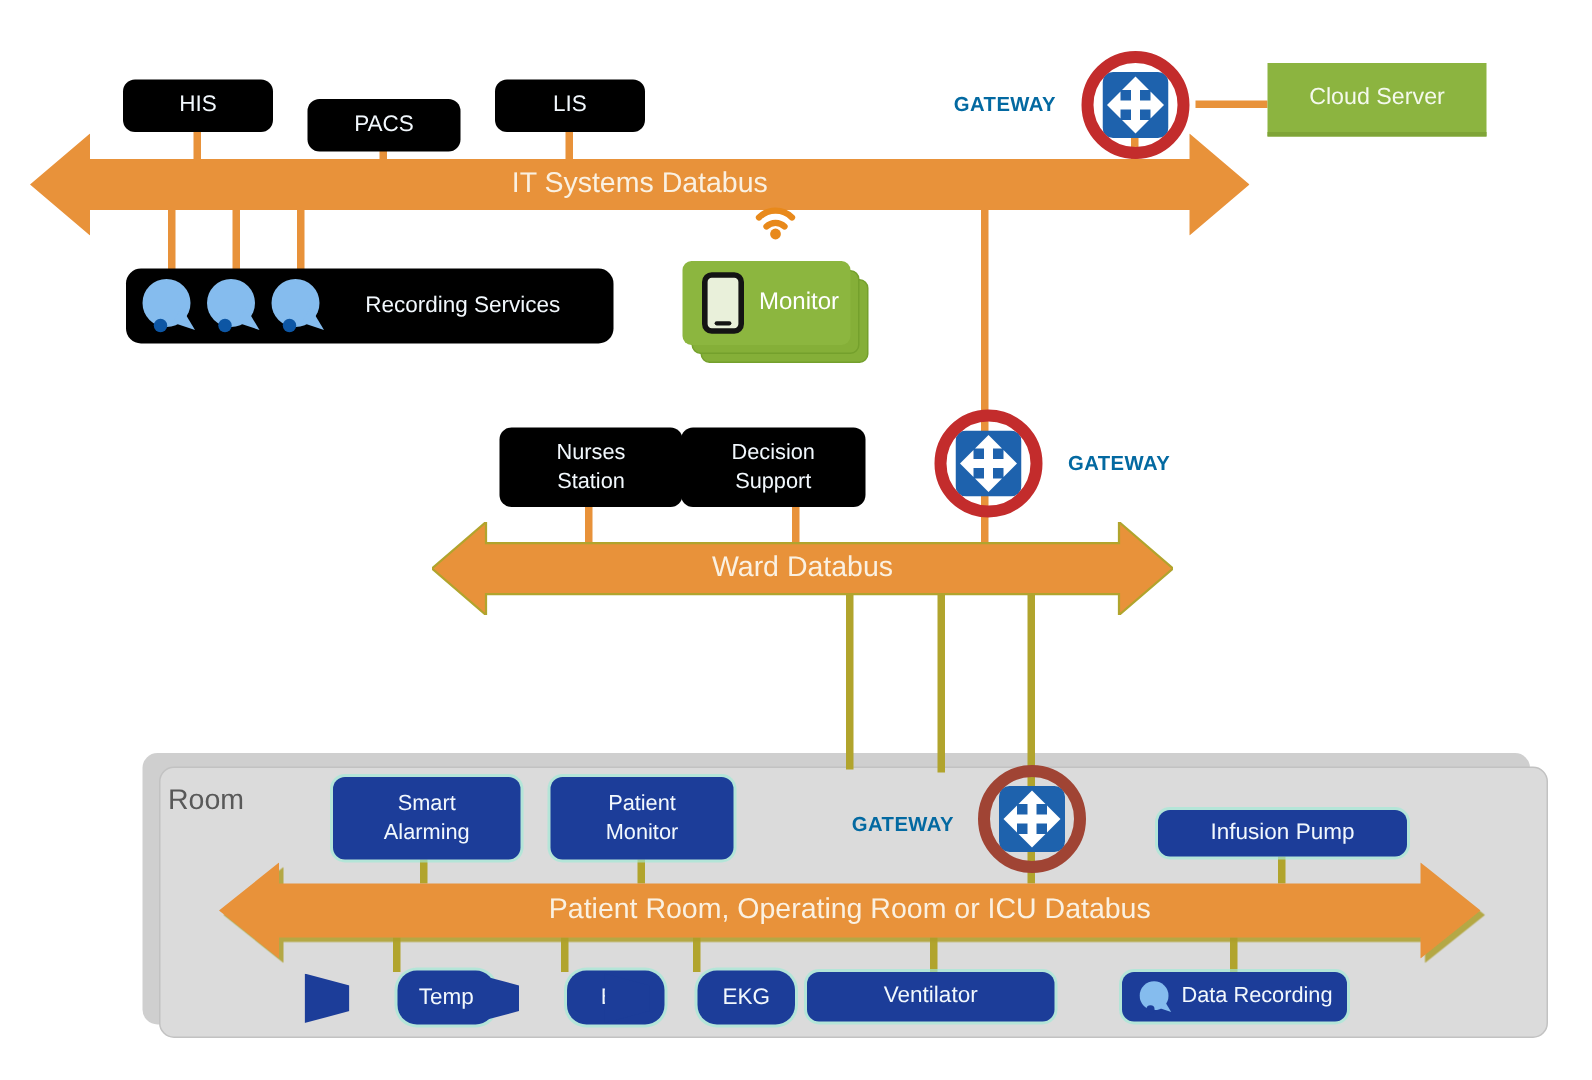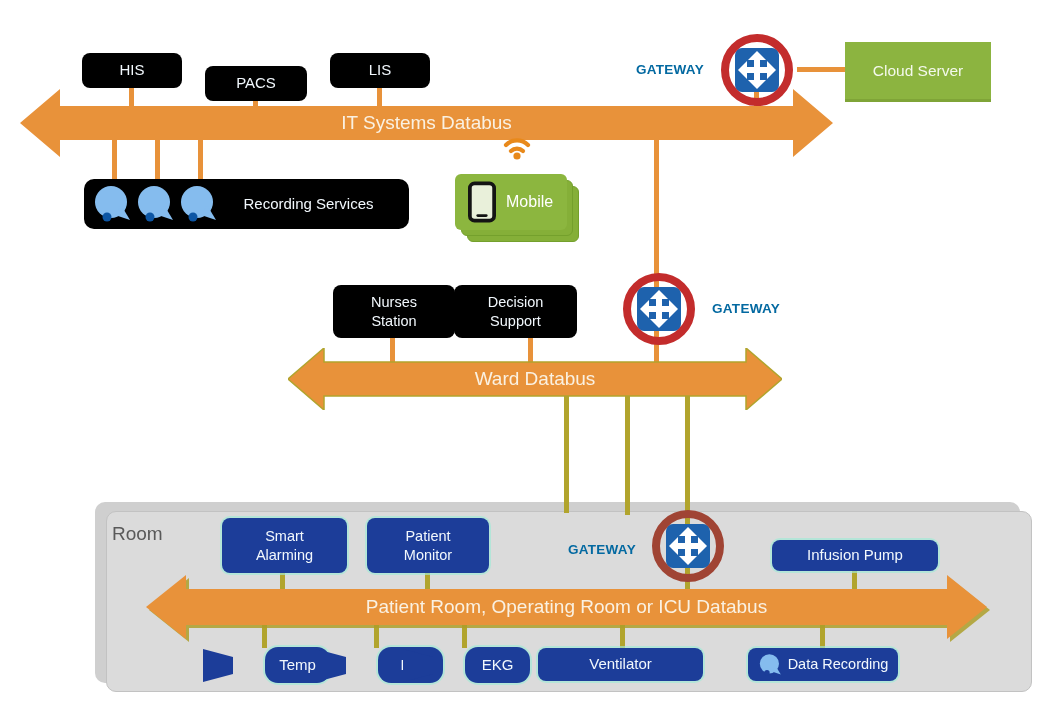--- a/index.html
+++ b/index.html
@@ -106,35 +106,35 @@
       <circle cx="15" cy="33" r="4.5" fill="#0D56A4"></circle>
     </svg>
     <svg width="40" height="40" viewBox="0 0 40 40" style="margin-left:3px;">
       <circle cx="19" cy="18" r="16" fill="#85BCEE"></circle>
       <polygon points="23,31 38,36 29,21" fill="#85BCEE"></polygon>
       <circle cx="15" cy="33" r="4.5" fill="#0D56A4"></circle>
     </svg>
     <span class="rs-label">Recording Services</span>
   </div>
 
-  <div class="cloud" style="left:845px;top:42px;width:146px;height:60px;">Cloud Server</div>
+  <div class="cloud" style="left:845px;top:42px;width:146px;height:49px;">Cloud Server</div>
 
   <svg class="abs" style="left:497px;top:130px;" width="40" height="30" viewBox="0 0 40 30">
     <path d="M9 15 a15.5 15.5 0 0 1 22 0" stroke="#E8891B" stroke-width="4.2" fill="none" stroke-linecap="round"></path>
     <path d="M14 21 a8.6 8.6 0 0 1 12 0" stroke="#E8891B" stroke-width="4.2" fill="none" stroke-linecap="round"></path>
     <circle cx="20" cy="26" r="3.6" fill="#E8891B"></circle>
   </svg>
   <div class="green-card back" style="left:467px;top:186px;width:112px;height:56px;"></div>
   <div class="green-card back" style="left:461px;top:180px;width:112px;height:56px;"></div>
   <div class="green-card mobile-front" style="left:455px;top:174px;width:112px;height:56px;">
     <svg width="28" height="42" viewBox="0 0 30 44">
       <rect x="2" y="2" width="26" height="40" rx="5" fill="#E9F0DA" stroke="#141414" stroke-width="4"></rect>
       <rect x="9" y="35" width="12" height="3" rx="1.5" fill="#141414"></rect>
     </svg>
-    <span>Mobile</span>
+    <span>Monitor</span>
   </div>
 
   <div class="node" style="left:333px;top:285px;width:122px;height:53px;padding:0 18px;box-sizing:border-box;font-size:14.5px;">Nurses Station</div>
   <div class="node" style="left:454px;top:285px;width:123px;height:53px;padding:0 18px;box-sizing:border-box;font-size:14.5px;">Decision Support</div>
 
   <div class="node roomstyle" style="left:222px;top:518px;width:125px;height:55px;padding:0 26px;box-sizing:border-box;font-size:14.5px;">Smart Alarming</div>
   <div class="node roomstyle" style="left:367px;top:518px;width:122px;height:55px;padding:0 20px;box-sizing:border-box;font-size:14.5px;">Patient Monitor</div>
   <div class="node roomstyle" style="left:772px;top:540px;width:166px;height:31px;">Infusion Pump</div>
 
   <div class="sensor" style="left:203px;top:649px;width:30px;height:33px;"></div>

